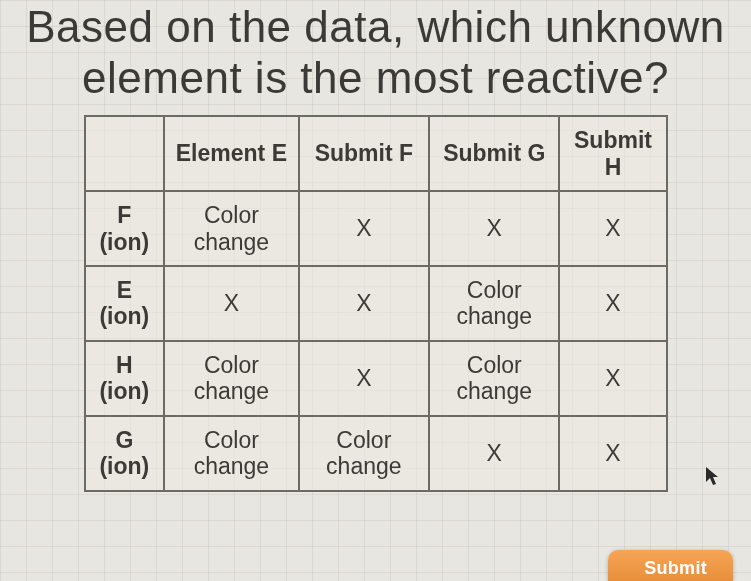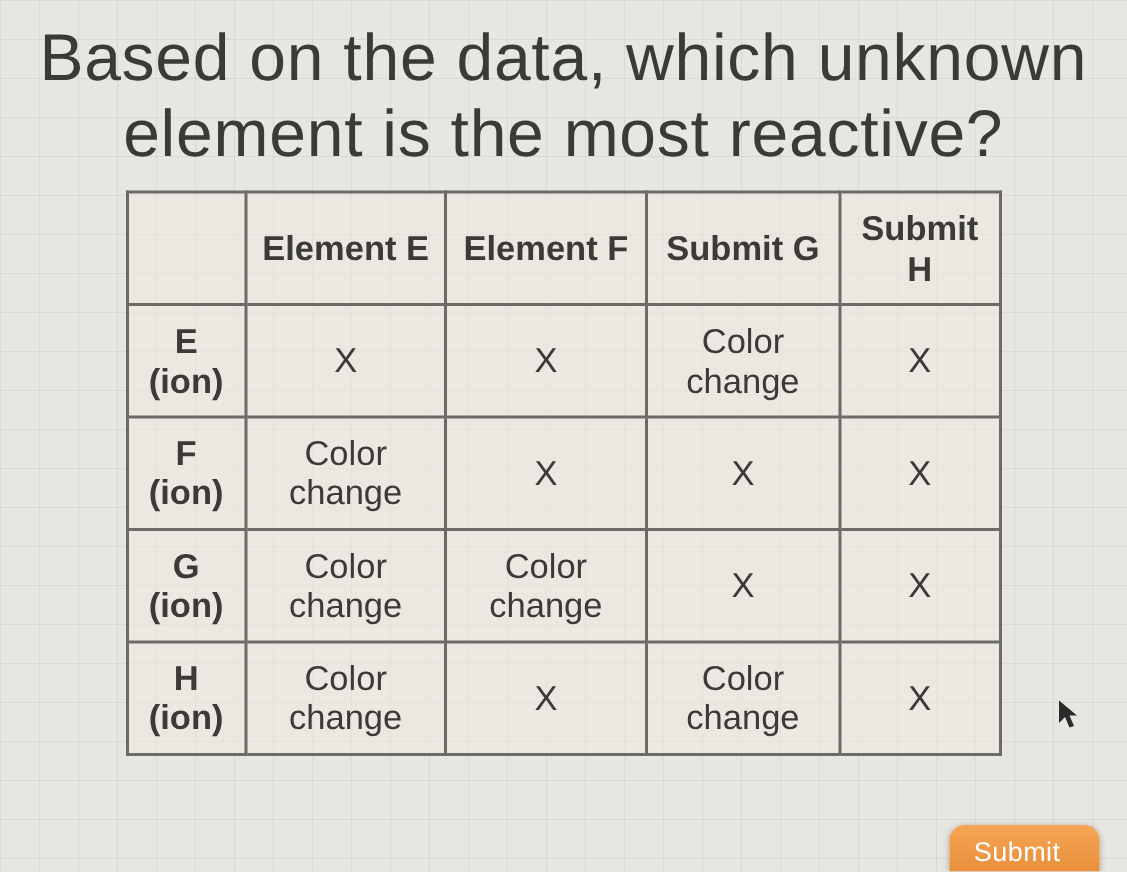--- a/index.html
+++ b/index.html
@@ -13,21 +13,21 @@
       linear-gradient(to bottom, rgba(180,178,170,0.25) 1px, transparent 1px);
     background-size: 26px 26px;
     position: relative;
     overflow: hidden;
     color: #3b3a36;
   }
   .question {
     font-size: 44px;
     line-height: 1.15;
     text-align: center;
-    padding: 14px 20px 8px 20px;
+    padding: 2px 20px 8px 20px;
     font-weight: 400;
     letter-spacing: 0.5px;
   }
   .table-wrap {
     display: flex;
     justify-content: center;
     padding: 4px 20px 0 20px;
   }
   table {
     border-collapse: collapse;
@@ -45,23 +45,23 @@
   }
   th { font-weight: 700; }
   td.rowhead { font-weight: 700; }
   .corner { background: rgba(236,234,227,0.55); }
   .submit {
     position: absolute;
     right: 18px;
     bottom: 0px;
     background: linear-gradient(#f6a556, #e88f3a);
     color: #fff;
-    font-weight: 400;
+    font-weight: 700;
     font-size: 18px;
-    padding: 8px 26px 2px 16px;
+    padding: 8px 26px 2px 36px;
     border-radius: 10px 10px 0 0;
     box-shadow: 0 1px 4px rgba(0,0,0,0.25);
     letter-spacing: 0.3px;
   }
   .cursor {
     position: absolute;
     right: 30px;
     bottom: 90px;
     font-size: 18px;
     color: #2a2a2a;
@@ -72,50 +72,50 @@
 <body>
 
 <div class="question">Based on the data, which unknown element is the most reactive?</div>
 
 <div class="table-wrap">
   <table>
     <tbody>
         <tr>
       <th class="corner"></th>
       <th>Element E</th>
-      <th>Element F</th>
+      <th>Submit F</th>
       <th>Submit G</th>
       <th>Submit H</th>
+    </tr>
+    <tr>
+      <td class="rowhead">F (ion)</td>
+      <td>Color change</td>
+      <td>X</td>
+      <td>X</td>
+      <td>X</td>
     </tr>
     <tr>
       <td class="rowhead">E (ion)</td>
       <td>X</td>
       <td>X</td>
       <td>Color change</td>
       <td>X</td>
     </tr>
     <tr>
-      <td class="rowhead">F (ion)</td>
+      <td class="rowhead">H (ion)</td>
       <td>Color change</td>
       <td>X</td>
-      <td>X</td>
+      <td>Color change</td>
       <td>X</td>
     </tr>
     <tr>
       <td class="rowhead">G (ion)</td>
       <td>Color change</td>
       <td>Color change</td>
       <td>X</td>
-      <td>X</td>
-    </tr>
-    <tr>
-      <td class="rowhead">H (ion)</td>
-      <td>Color change</td>
-      <td>X</td>
-      <td>Color change</td>
       <td>X</td>
     </tr>
   </tbody>
     </table>
 </div>
 
 <div class="submit">Submit</div>
 
 <div class="cursor">
   <svg width="16" height="20" viewBox="0 0 16 20">

